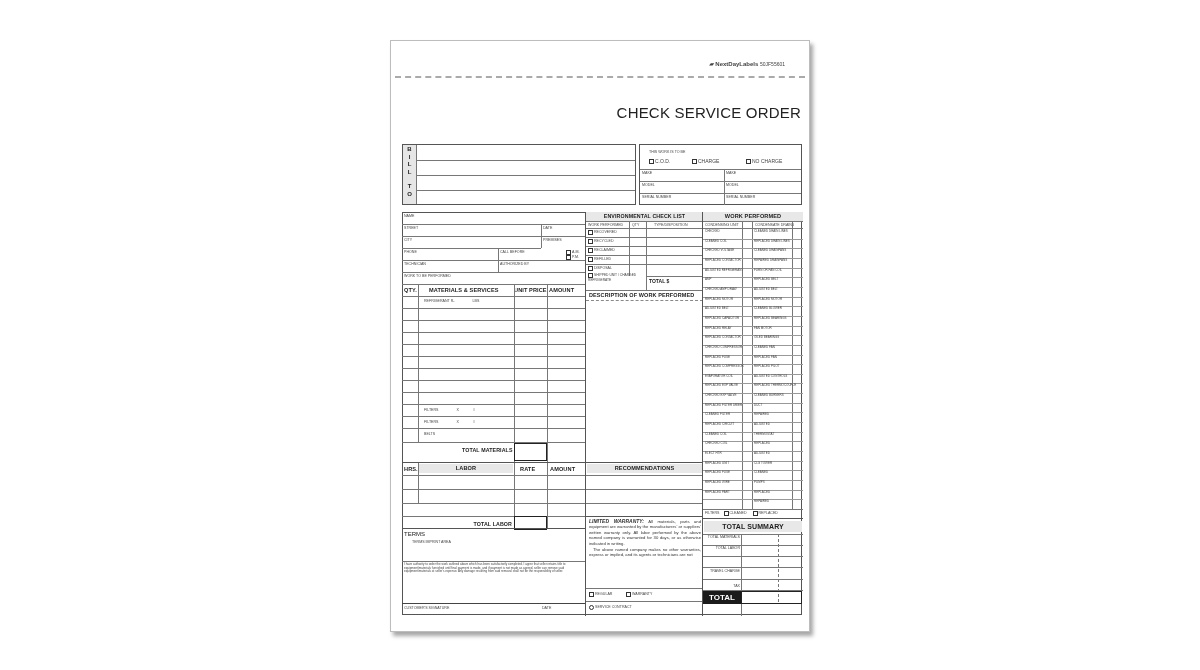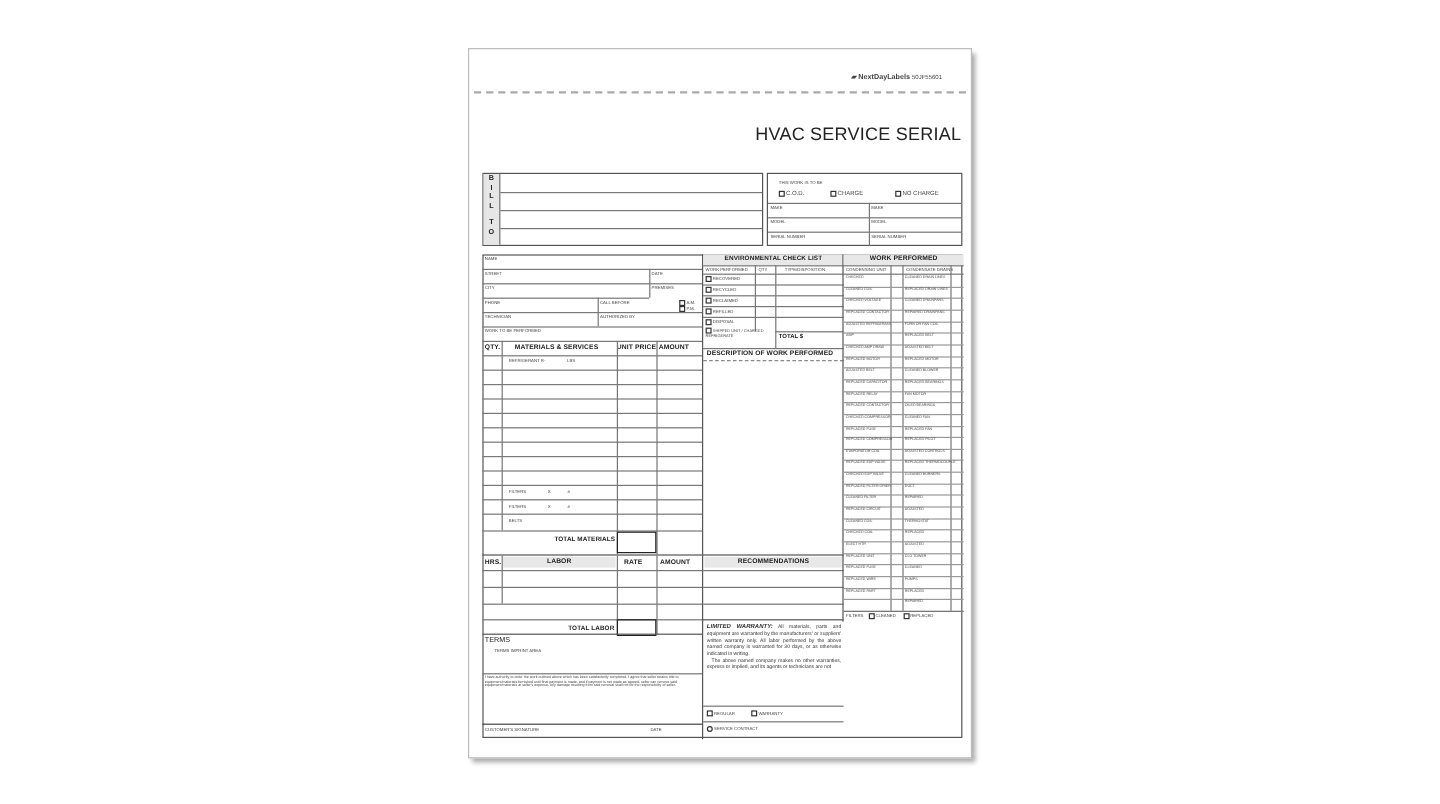--- a/index.html
+++ b/index.html
@@ -19,21 +19,21 @@
 
 <div class="sheet">
 
   <div class="abs" style="left:318px;top:19px;font-size:6px;color:#444;white-space:nowrap;">
     <span style="font-style:italic;">▰</span>
     <span style="font-weight:bold;">NextDayLabels</span>
     <span style="font-size:5px;">50JF55601</span>
   </div>
   <div class="abs" style="left:4px;top:35px;width:410px;border-top:2px dashed #aaa;"></div>
 
-  <div class="abs" style="right:8px;top:63px;font-size:15px;color:#222;letter-spacing:0.2px;">HVAC SERVICE SERIAL</div>
+  <div class="abs" style="right:8px;top:63px;font-size:15px;color:#222;letter-spacing:0.2px;">CHECK SERVICE ORDER</div>
 
   <div class="box" style="left:11px;top:103px;width:234px;height:61px;">
     <div class="abs" style="left:0;top:0;width:13px;height:59px;background:#e6e6e6;border-right:1px solid #777;">
       <div class="abs" style="left:3px;top:1px;font-size:6px;font-weight:bold;line-height:7.5px;text-align:center;width:7px;">
         <div>B</div>
         <div>I</div>
         <div>L</div>
         <div>L</div>
         <div style="height:7px"></div>
         <div>T</div>
@@ -314,14 +314,31 @@
           <div class="abs tiny" style="left: 51px; top: 1px; font-size: 3px; line-height: 3.4px;">REPLACED</div>
         </div>
         <div class="abs" style="left: 0px; top: 287.345px; width: 100px; height: 9.65517px; border-bottom: 1px solid rgb(153, 153, 153);">
           <div class="abs tiny" style="left: 51px; top: 1px; font-size: 3px; line-height: 3.4px;">REPAIRED</div>
         </div>
       </div>
     <div class="hl" style="left:0;width:100px;top:297px;"></div>
     <div class="abs tiny" style="left:2px;top:299px;"><span>FILTERS</span><span style="margin-left:4px" class="cb"></span><span>CLEANED</span><span style="margin-left:6px" class="cb"></span><span>REPLACED</span></div>
   </div>
 
+  <div class="abs" style="left:311px;top:477px;width:100px;height:97px;border-left:1px solid #555;border-top:1px solid #555;">
+    <div class="abs gray hdr" style="left:1px;top:2px;width:98px;height:11px;text-align:center;line-height:11px;font-size:7px;">TOTAL SUMMARY</div>
+    <div class="hl" style="left:0;width:100px;top:15px;"></div>
+    <div class="vl" style="left:38px;top:15px;height:82px;"></div>
+    <div class="vl" style="left:75px;top:15px;height:68px;border-left:1px dashed #777;"></div>
+    <div class="abs tiny" style="left:1px;top:16px;width:36px;text-align:right;white-space:normal;">TOTAL MATERIALS</div>
+    <div class="hl" style="left:0;width:100px;top:26px;"></div>
+    <div class="abs tiny" style="left:1px;top:27px;width:36px;text-align:right;white-space:normal;">TOTAL LABOR</div>
+    <div class="hl" style="left:0;width:100px;top:37px;"></div>
+    <div class="hl" style="left:0;width:100px;top:48px;"></div>
+    <div class="abs tiny" style="left:1px;top:50px;width:36px;text-align:right;white-space:normal;">TRAVEL CHARGE</div>
+    <div class="hl" style="left:0;width:100px;top:60px;"></div>
+    <div class="abs tiny" style="left:1px;top:65px;width:36px;text-align:right;">TAX</div>
+    <div class="hl" style="left:0;width:100px;top:71px;"></div>
+    <div class="abs" style="left:0;top:72px;width:38px;height:13px;background:#1a1a1a;color:#fff;font-size:8px;font-weight:bold;text-align:center;line-height:13px;">TOTAL</div>
+    <div class="abs" style="left:38px;top:72px;width:61px;height:13px;border:1.5px solid #222;box-sizing:border-box;"></div>
+  </div>
 
 </div>
 
 </body></html>

